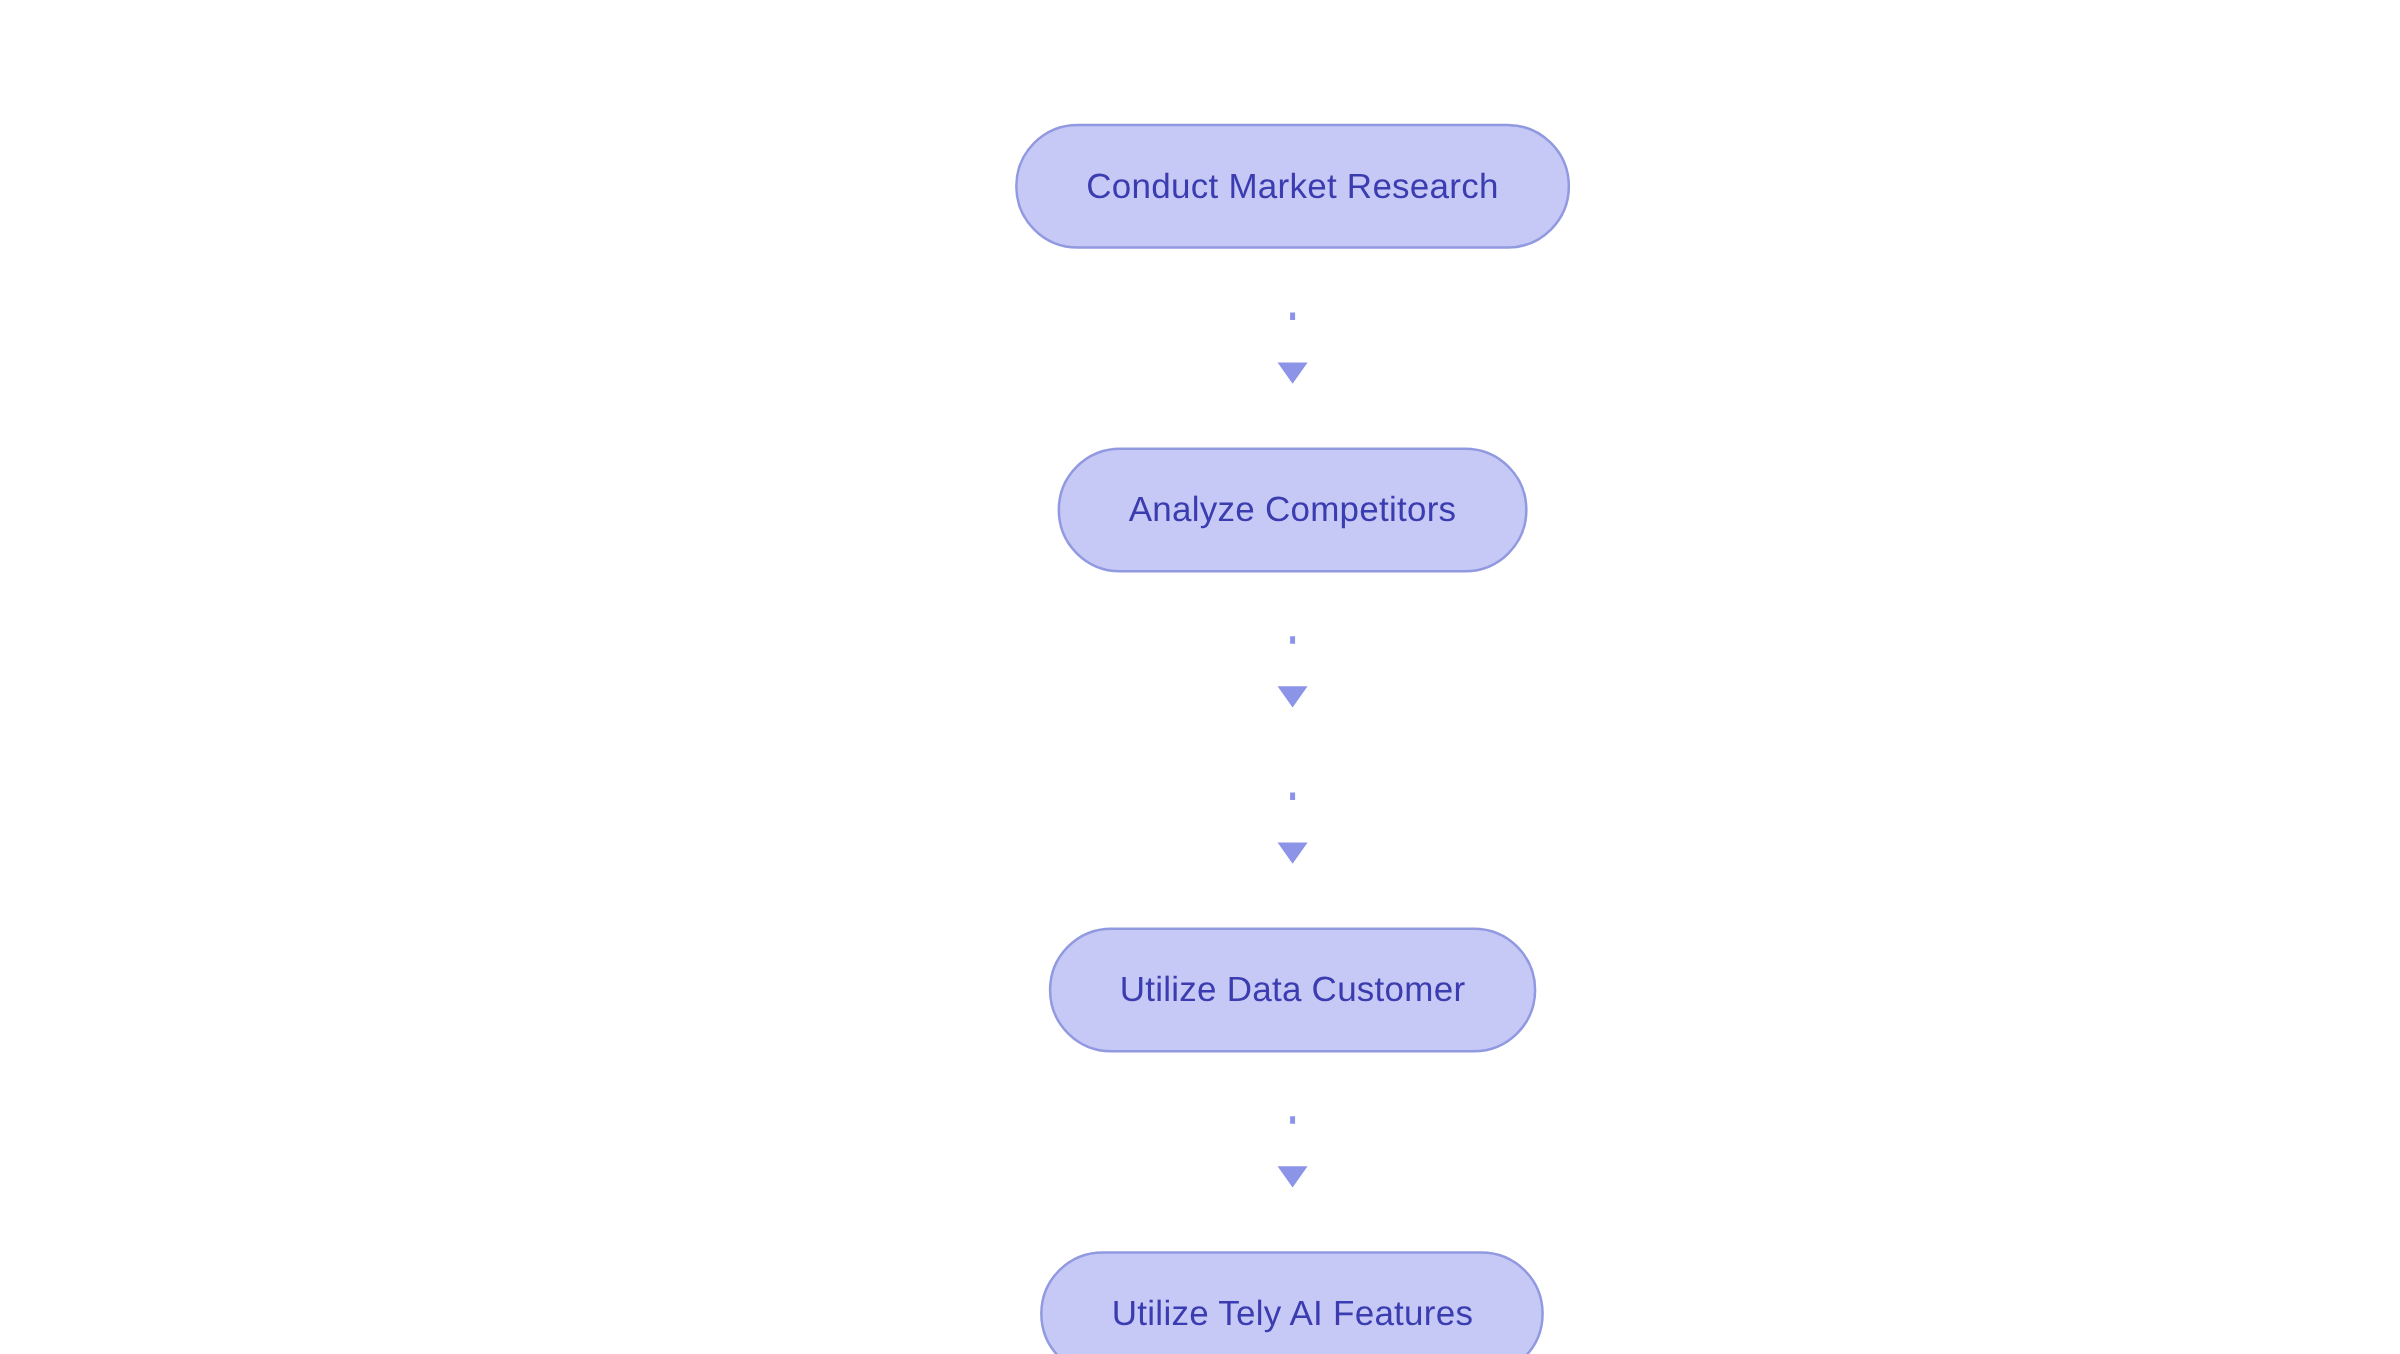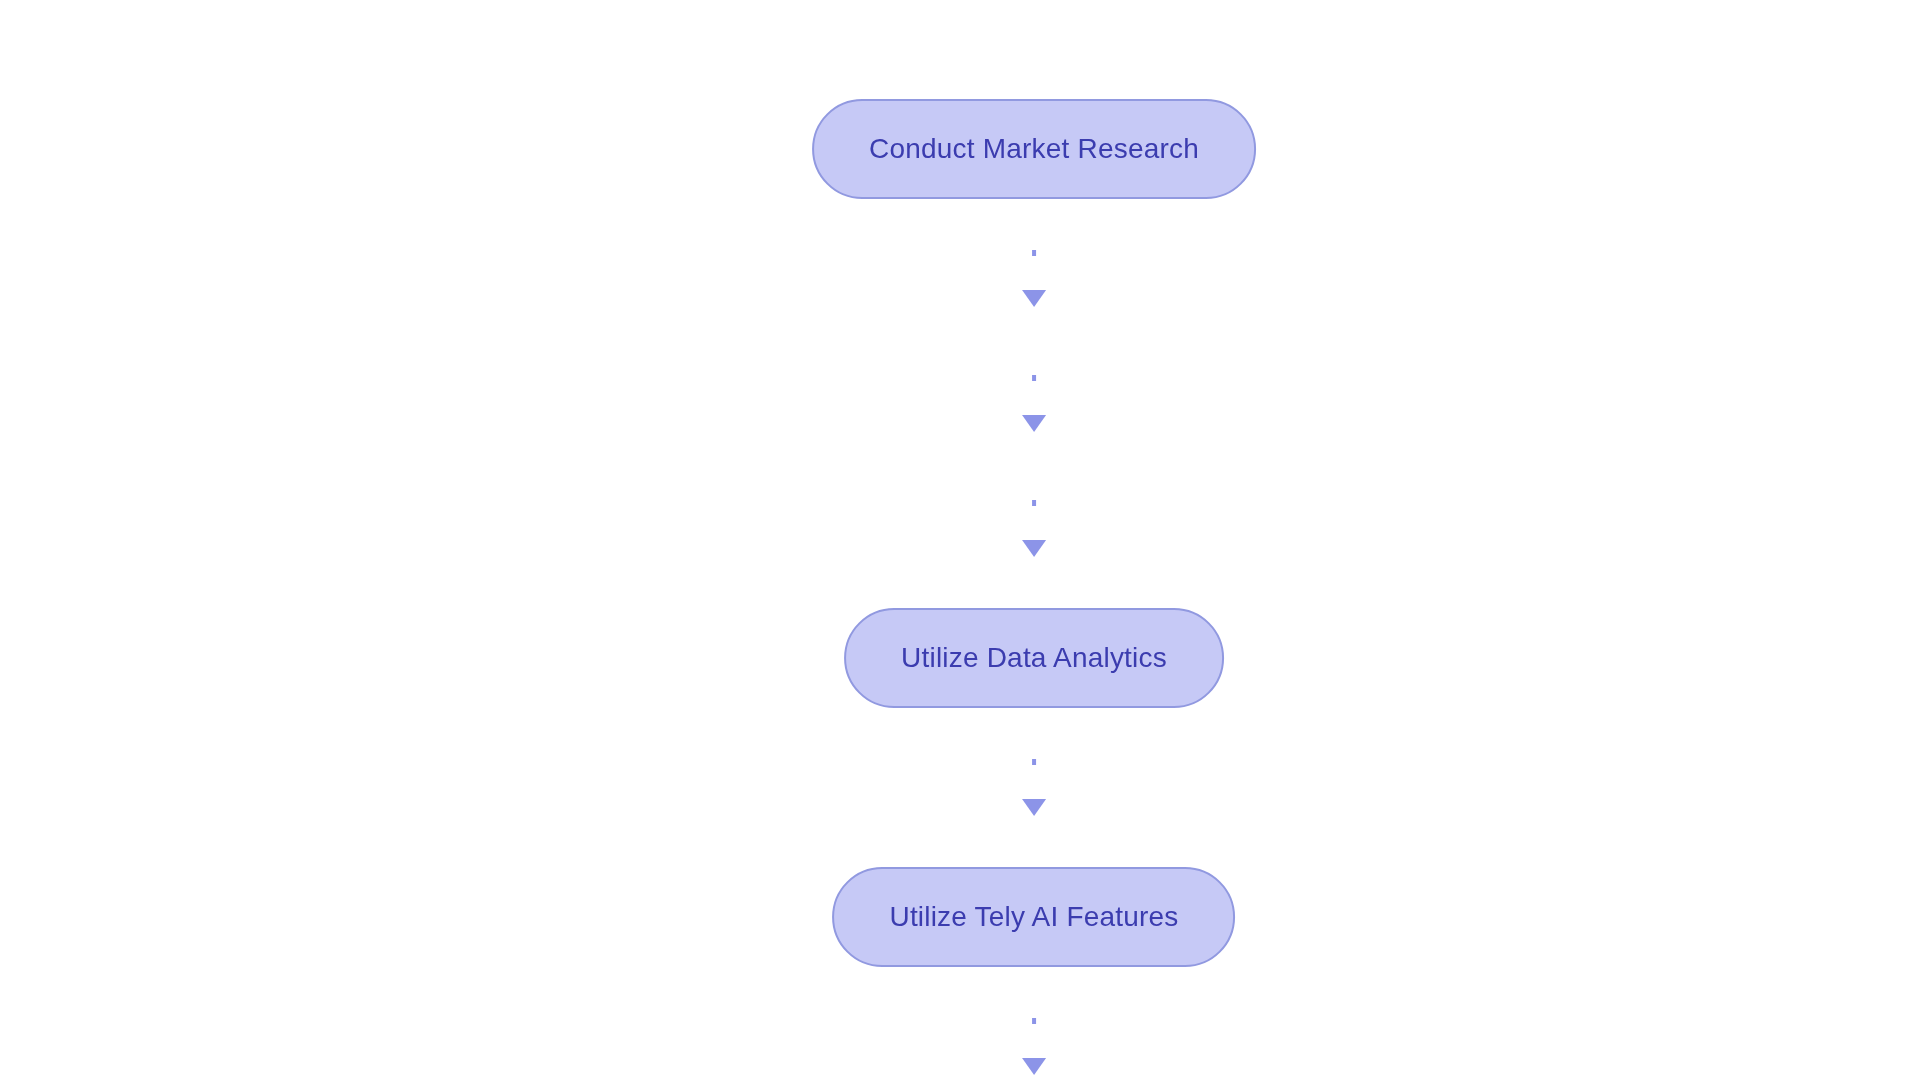--- a/index.html
+++ b/index.html
@@ -71,34 +71,37 @@
   <div class="flow" id="flow-root">
   <div class="flow-node">
     <span class="node-label">Conduct Market Research</span>
   </div>
 
   <div class="flow-arrow">
     <div class="shaft"></div>
     <div class="head"></div>
   </div>
 
+  <div class="flow-node">
+    <span class="node-label">Analyze Competitors</span>
+  </div>
 
   <div class="flow-arrow">
     <div class="shaft"></div>
     <div class="head"></div>
   </div>
 
 
   <div class="flow-arrow">
     <div class="shaft"></div>
     <div class="head"></div>
   </div>
 
   <div class="flow-node">
-    <span class="node-label">Utilize Data Analytics</span>
+    <span class="node-label">Utilize Data Customer</span>
   </div>
 
   <div class="flow-arrow">
     <div class="shaft"></div>
     <div class="head"></div>
   </div>
 
   <div class="flow-node">
     <span class="node-label">Utilize Tely AI Features</span>
   </div>

